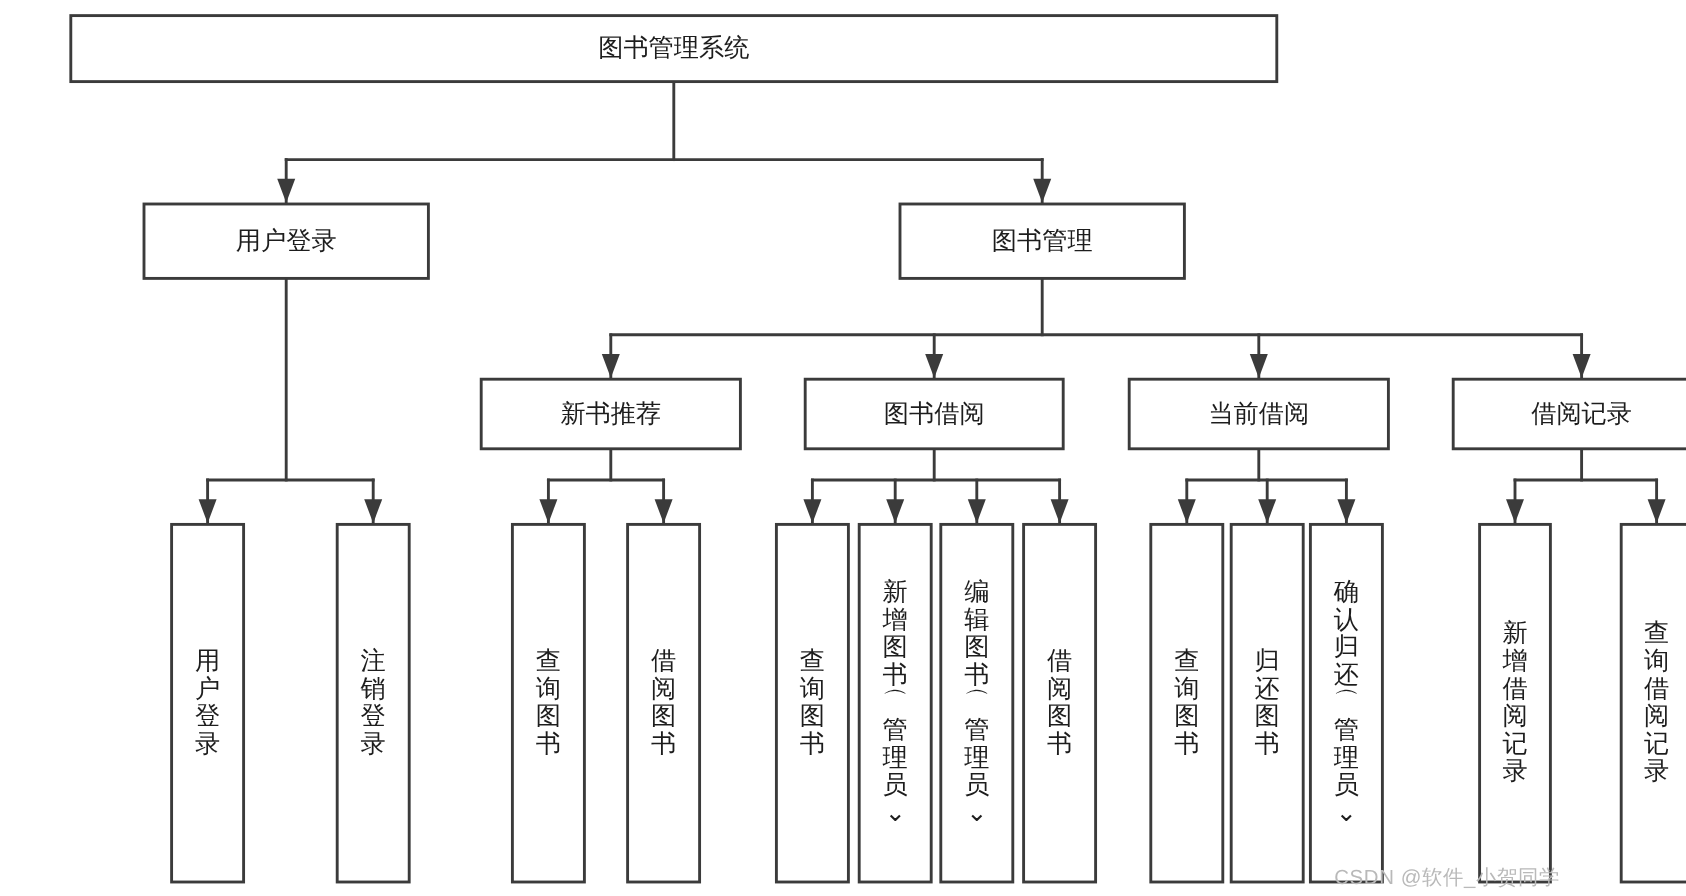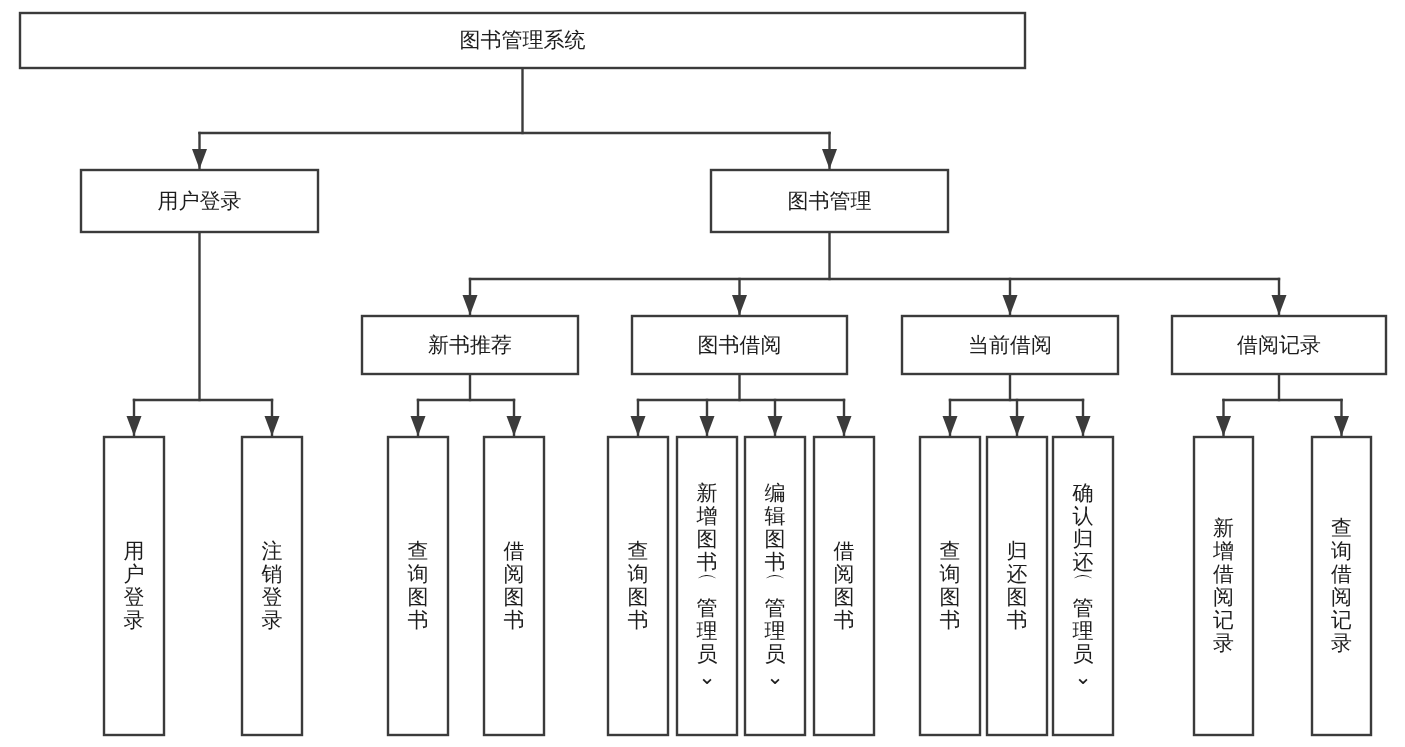--- a/index.html
+++ b/index.html
@@ -12,20 +12,21 @@
     width: 1405px;
     height: 747px;
     font-family: "Liberation Sans", "DejaVu Sans", sans-serif;
     overflow: hidden;
     position: relative;
   }
   #diagram-root {
     position: relative;
     width: 1269px;
     height: 747px;
+    margin-left: 39px;
   }
   svg.diagram-canvas {
     position: absolute;
     top: 0;
     left: 0;
     width: 1405px;
     height: 747px;
     display: block;
   }
   .node-box {
@@ -222,14 +223,15 @@
           <rect x="1194" y="437" width="59" height="298" class="node-box"></rect>
           <text x="1223.5" class="node-label-v"><tspan x="1223.5" y="528.5">新</tspan><tspan x="1223.5" y="551.5">增</tspan><tspan x="1223.5" y="574.5">借</tspan><tspan x="1223.5" y="597.5">阅</tspan><tspan x="1223.5" y="620.5">记</tspan><tspan x="1223.5" y="643.5">录</tspan></text>
         </g>
         <g>
           <rect x="1312" y="437" width="59" height="298" class="node-box"></rect>
           <text x="1341.5" class="node-label-v"><tspan x="1341.5" y="528.5">查</tspan><tspan x="1341.5" y="551.5">询</tspan><tspan x="1341.5" y="574.5">借</tspan><tspan x="1341.5" y="597.5">阅</tspan><tspan x="1341.5" y="620.5">记</tspan><tspan x="1341.5" y="643.5">录</tspan></text>
         </g>
       </g>
   </svg>
 
+  <div class="watermark-text">CSDN @软件_小贺同学</div>
 
 </div>
 
 </body></html>

